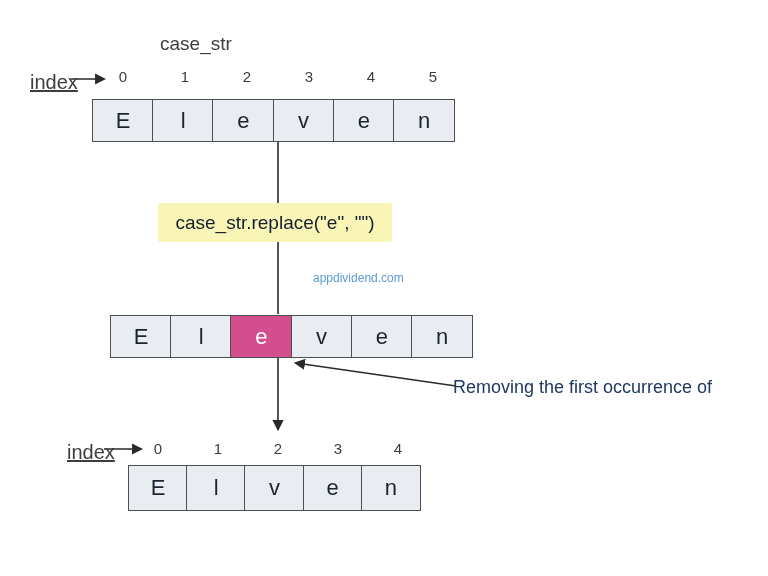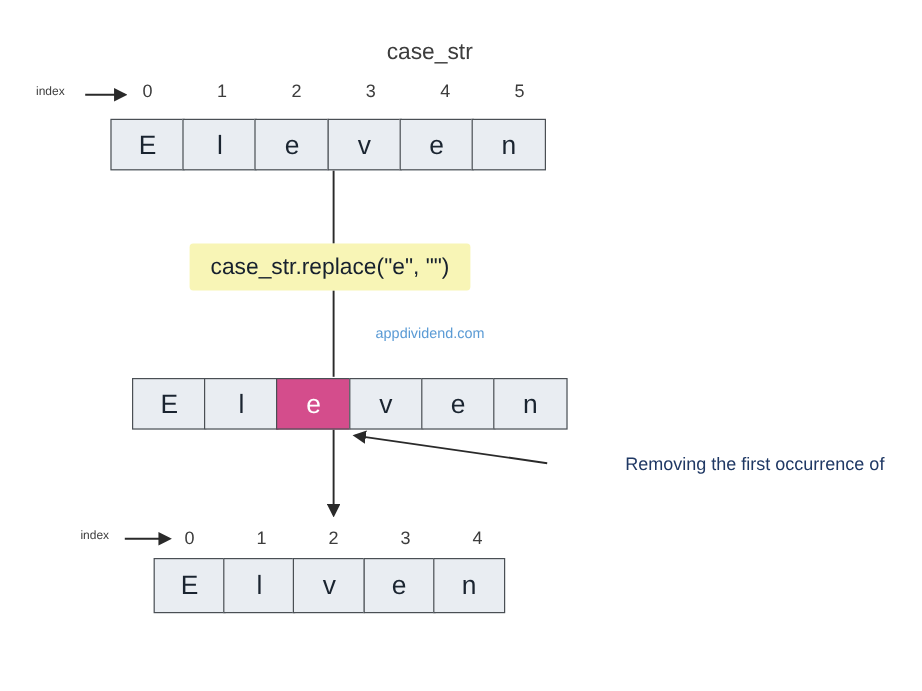--- a/index.html
+++ b/index.html
@@ -2,42 +2,42 @@
 <html style="--cell-bg: #e9edf2; --cell-border: #4a4f54; --highlight-bg: #d44d8c; --highlight-text: #ffffff; --code-bg: #f8f5b6; --code-text: #17212e; --annotation-text: #1f3864; --watermark-text: #5b9bd5; --letter-text: #1a2430; --label-text: #3d3d3d;"><head>
 <meta charset="utf-8">
 <style>
   html,body{margin:0;padding:0;background:#ffffff;}
   .canvas{
     position:relative;width:768px;height:576px;background:#ffffff;overflow:hidden;
     font-family:"Liberation Sans","DejaVu Sans",sans-serif;
   }
   .overlay{position:absolute;left:0;top:0;width:768px;height:576px;pointer-events:none;}
   .abs{position:absolute;}
-  .title-label{font-size:19px;color:var(--label-text);text-align:right;}
-  .index-word{font-size:10px;color:var(--label-text);}
+  .title-label{font-size:19px;color:var(--label-text);text-align:left;}
+  .index-word{font-size:20px;color:var(--label-text);text-decoration:underline;}
   .num-row{position:absolute;display:flex;}
   .num-row span{display:inline-block;text-align:center;font-size:15px;color:var(--label-text);}
   .cell-row{position:absolute;display:flex;}
   .cell{
     box-sizing:border-box;border:1.8px solid var(--cell-border);background:var(--cell-bg);
     display:flex;align-items:center;justify-content:center;
     font-size:22px;color:var(--letter-text);
   }
   .cell + .cell{margin-left:-1.8px;}
   .cell.hl{background:var(--highlight-bg);color:var(--highlight-text);}
   .code-box{
     position:absolute;left:158px;top:203px;width:234px;height:39px;
     background:var(--code-bg);border-radius:3px;
     display:flex;align-items:center;justify-content:center;
     font-size:19px;color:var(--code-text);
   }
   .watermark{position:absolute;left:313px;top:271px;font-size:12px;color:var(--watermark-text);}
   .annotation{
-    position:absolute;left:437px;top:377px;width:300px;
-    font-size:15px;line-height:21px;color:var(--annotation-text);text-align:right;
+    position:absolute;left:453px;top:377px;width:300px;
+    font-size:18px;line-height:21px;color:var(--annotation-text);
   }
   svg line{stroke:#2a2a2a;stroke-width:1.6;}
   svg .arrhead{fill:#2a2a2a;}
 </style>
 </head>
 <body>
 
 <div class="canvas">
 
   <svg class="overlay" viewBox="0 0 768 576">

